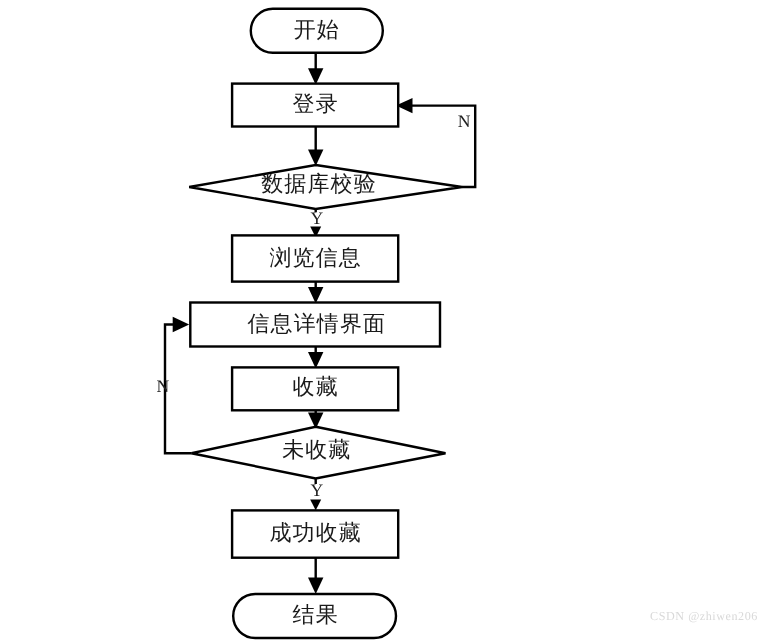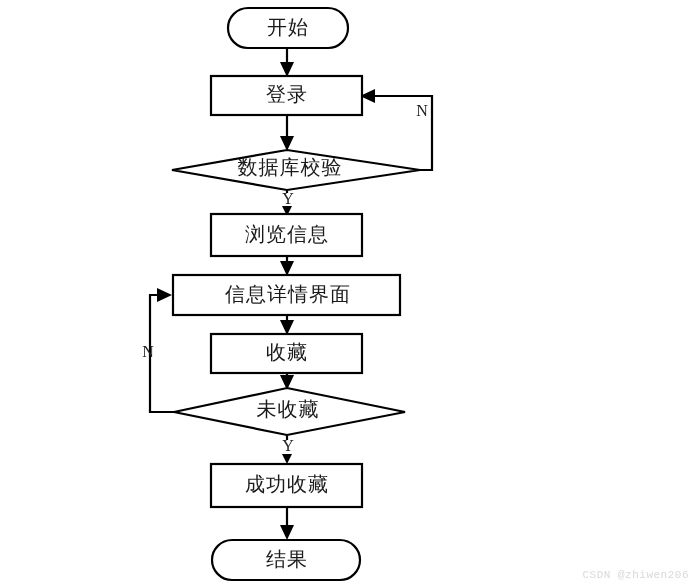--- a/index.html
+++ b/index.html
@@ -53,22 +53,22 @@
   .edge-label {
     font-family: "Liberation Serif", "DejaVu Serif", serif;
     font-size: 16px;
     fill: #222222;
     text-anchor: middle;
     dominant-baseline: middle;
   }
   .watermark {
     position: absolute;
     right: 6px;
-    bottom: 4px;
-    font-family: Liberation Mono, monospace;
+    bottom: 18px;
+    font-family: Liberation Serif, serif;
     font-size: 11px;
     color: #d9d9d9;
     letter-spacing: 0.5px;
     user-select: none;
     white-space: nowrap;
   }
 </style>
 </head>
 <body>
 

